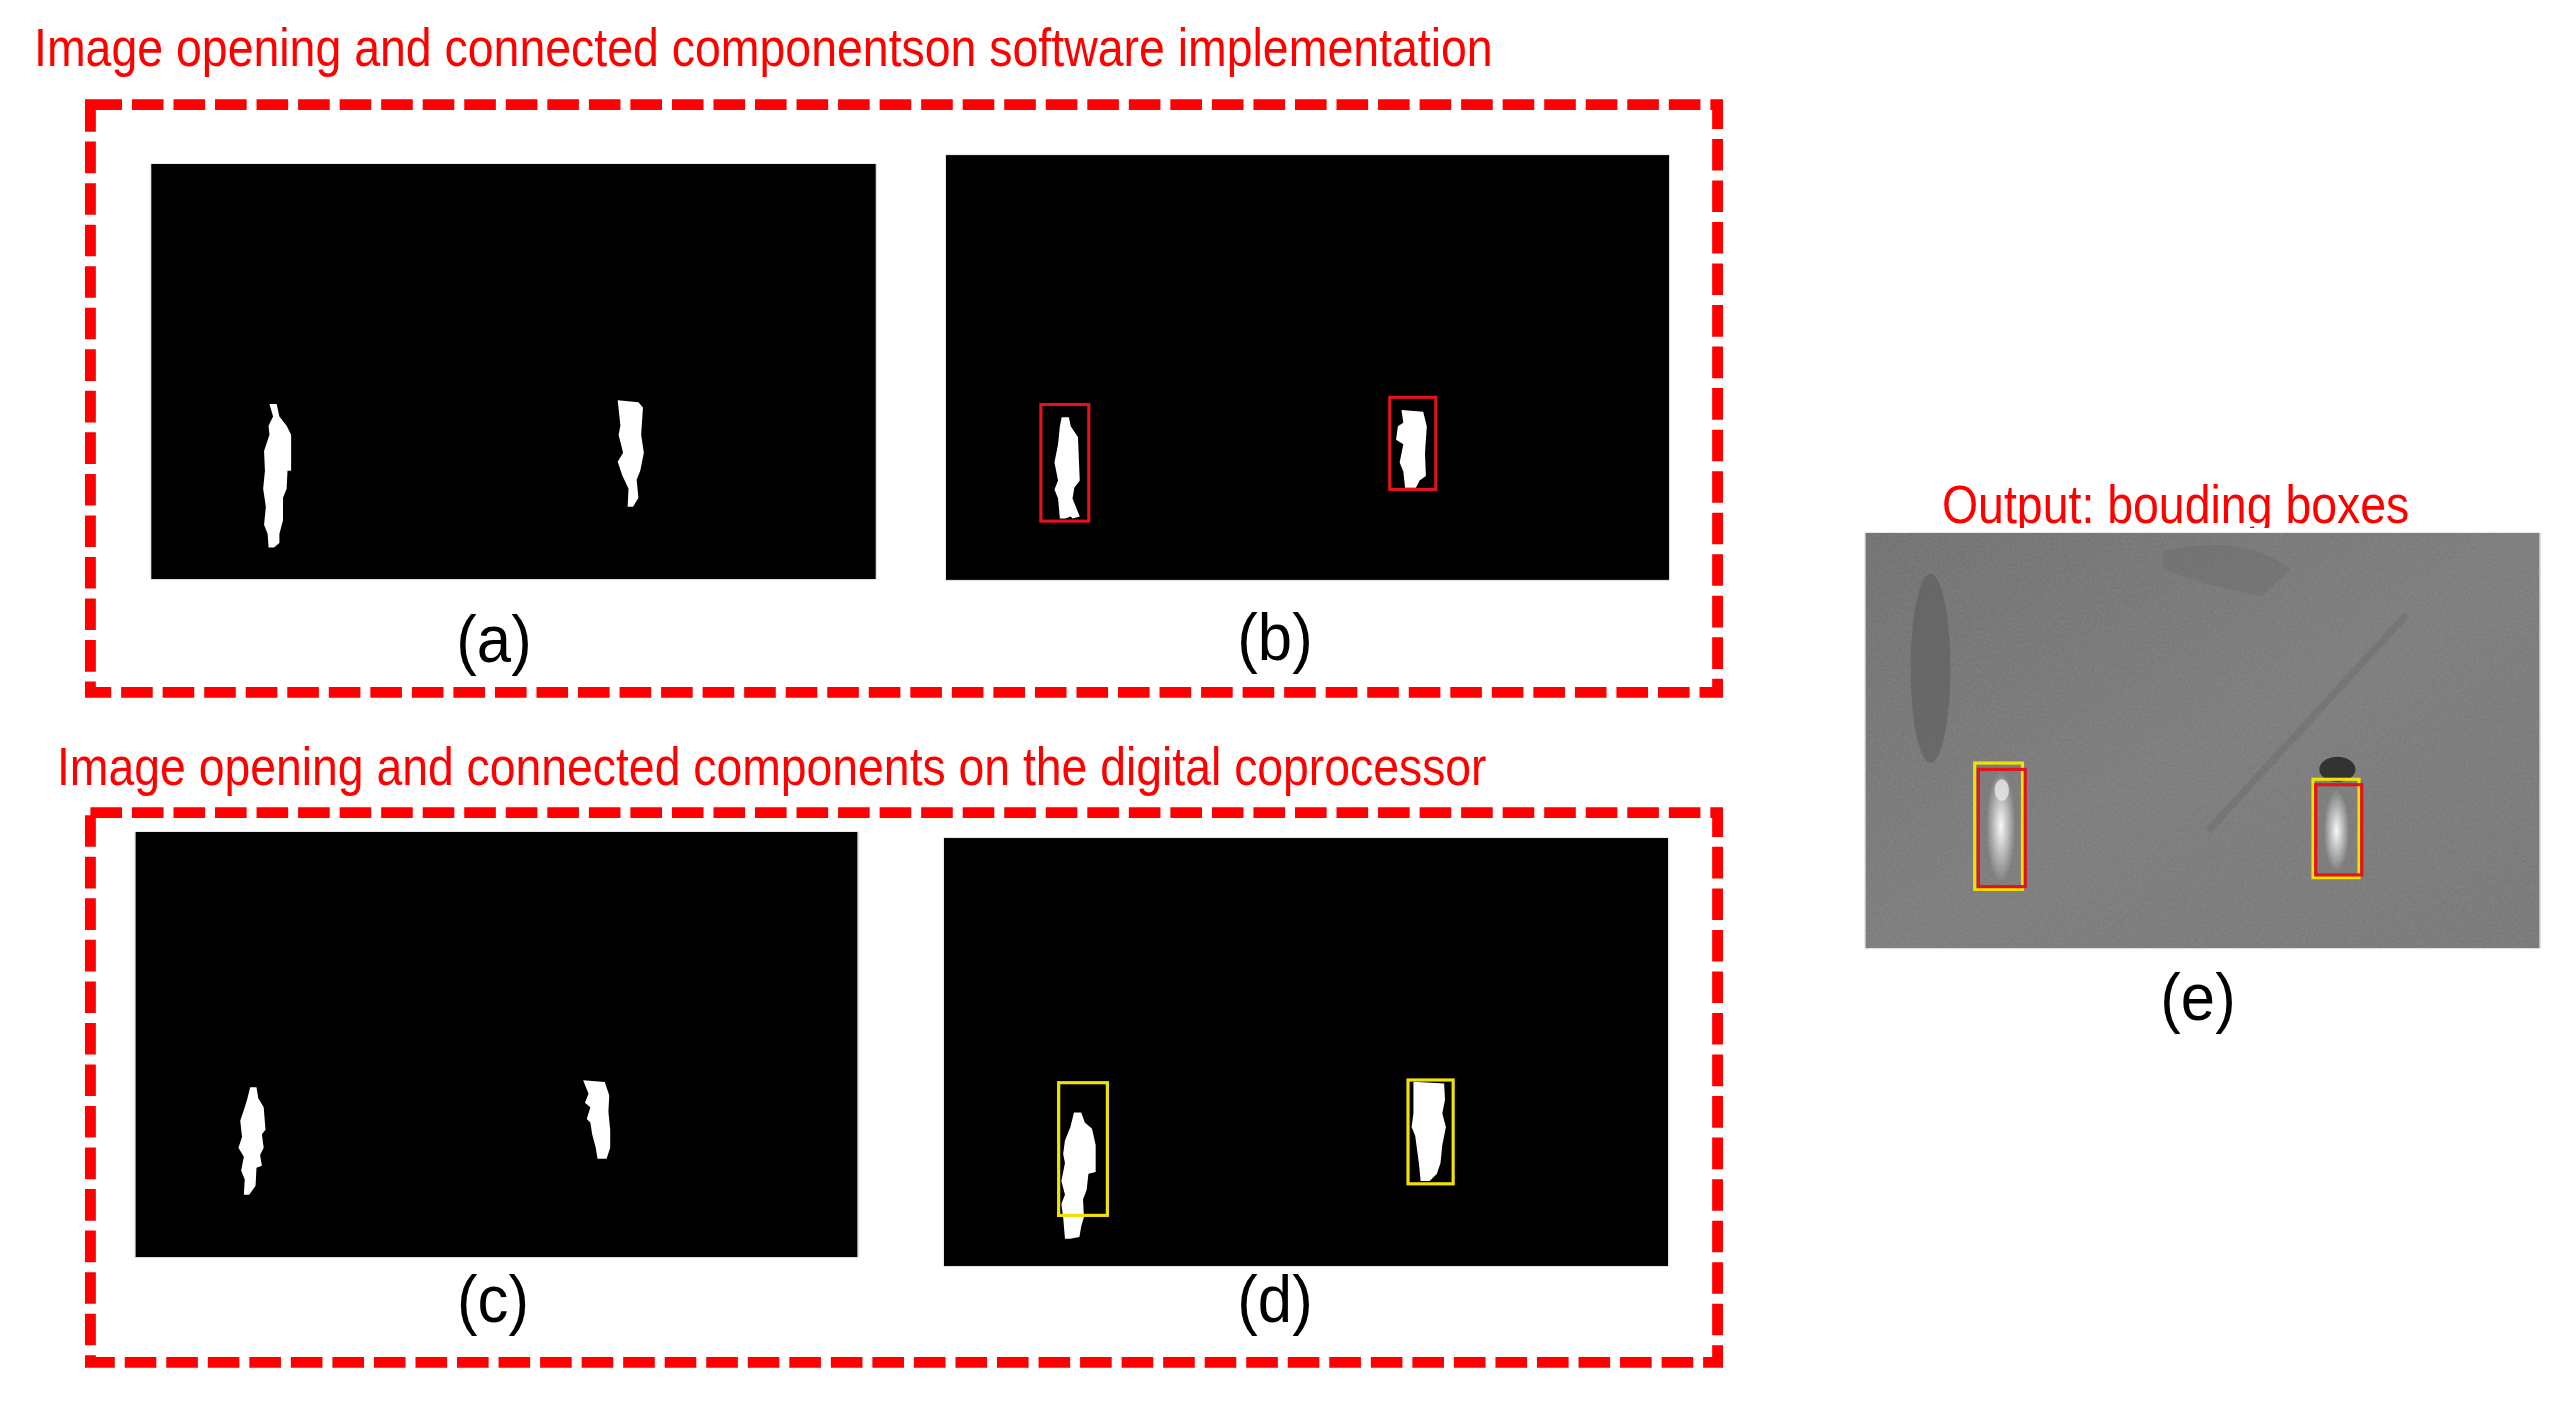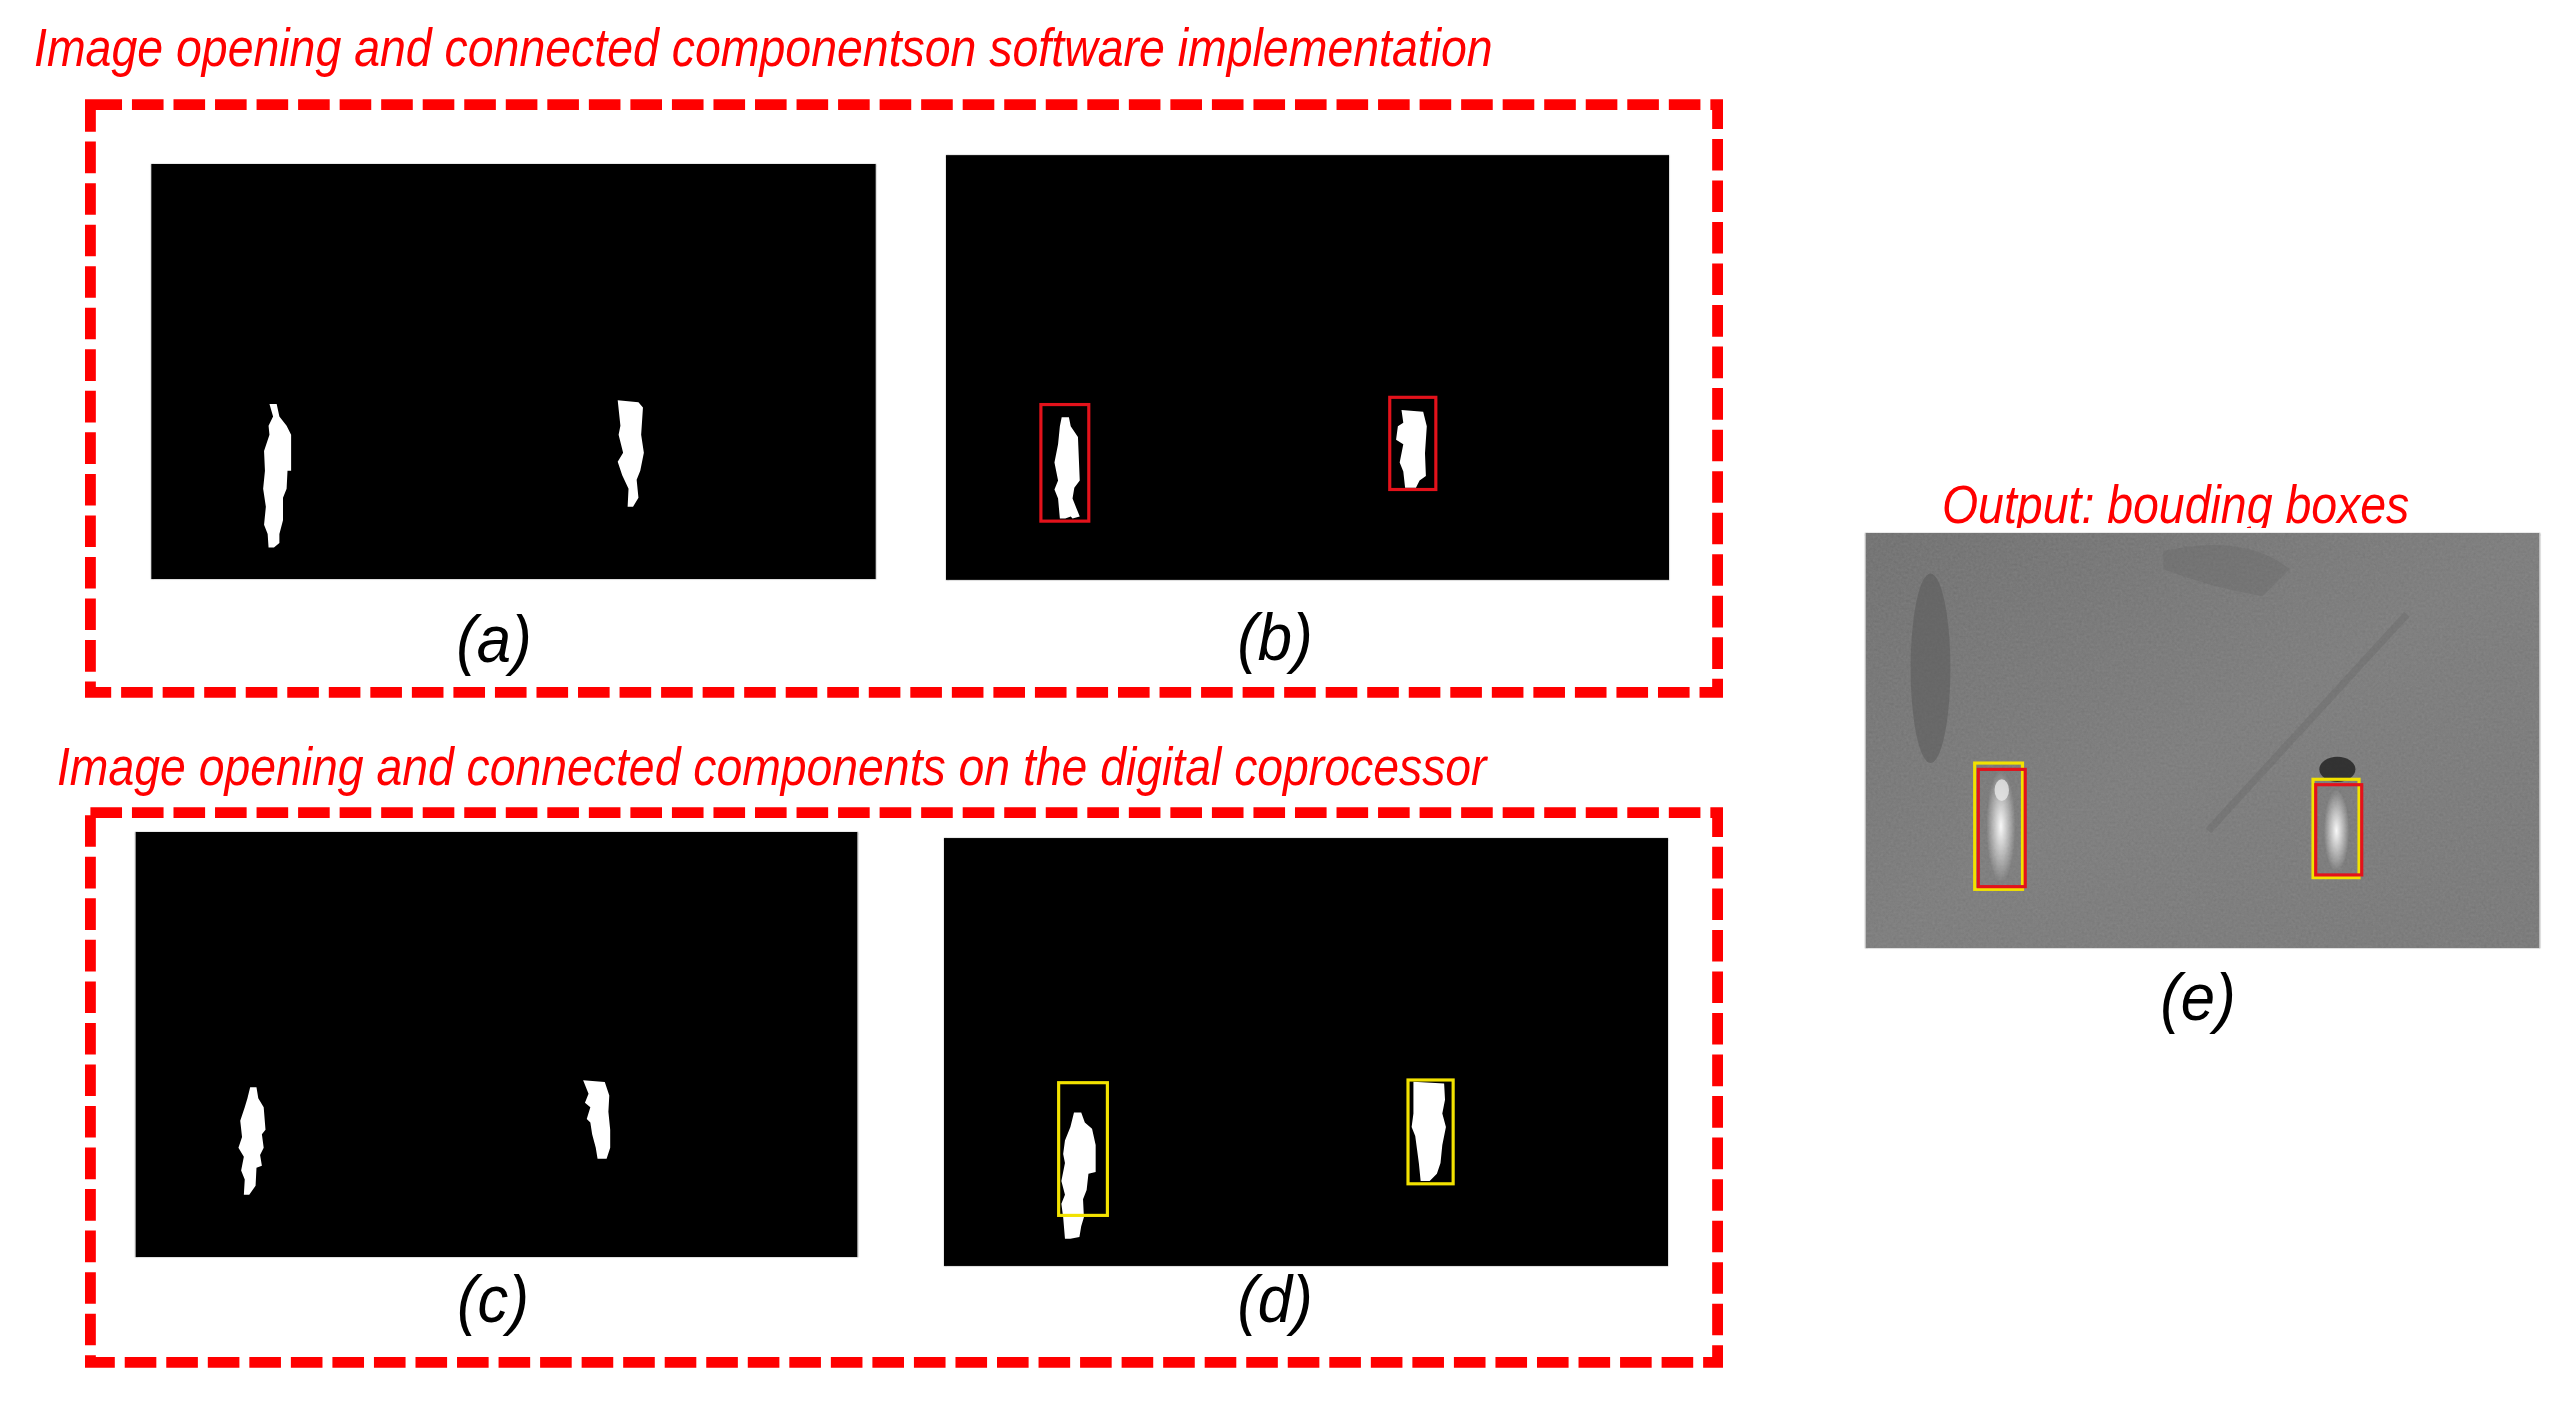--- a/index.html
+++ b/index.html
@@ -14,21 +14,21 @@
            box-shadow: 0 0 1.4px 0.5px rgba(0,0,0,0.55); }
   .panel svg { position: absolute; left: 0; top: 0; }
   .panel-label { position: absolute; color: #000; font-size: 67px; line-height: 1;
                  white-space: nowrap; text-align: center; transform: translateX(-50%) scaleX(0.92); }
   .output-title { position: absolute; color: #ff0000; font-size: 54px; line-height: 1;
                   white-space: nowrap; overflow: hidden; height: 51px; transform-origin: left top; }
 </style>
 </head>
 <body>
 
-<div id="figure-root" class="abs" style="left:0;top:0;width:2576px;height:1405px;font-style:italic;">
+<div id="figure-root" class="abs" style="left:0;top:0;width:2576px;height:1405px;">
 
   <div class="section-title" id="title-0" style="left: 34px; top: 20px; transform: scaleX(0.86);">Image opening and connected componentson software implementation</div>
   <div class="dash-box" id="box-0" style="left: 85px; top: 99px; width: 1638px; height: 599px;">
       <svg width="1638" height="599" viewBox="0 0 1814 663">
         <rect x="6" y="6" width="1802" height="651" fill="none" stroke="#ff0000" stroke-width="12" stroke-dasharray="35 11"></rect>
       </svg>
     </div>
 
   <div class="section-title" id="title-1" style="left: 57px; top: 739px; transform: scaleX(0.858);">Image opening and connected components on the digital coprocessor</div>
   <div class="dash-box" id="box-1" style="left: 85px; top: 807px; width: 1638px; height: 561px;">

